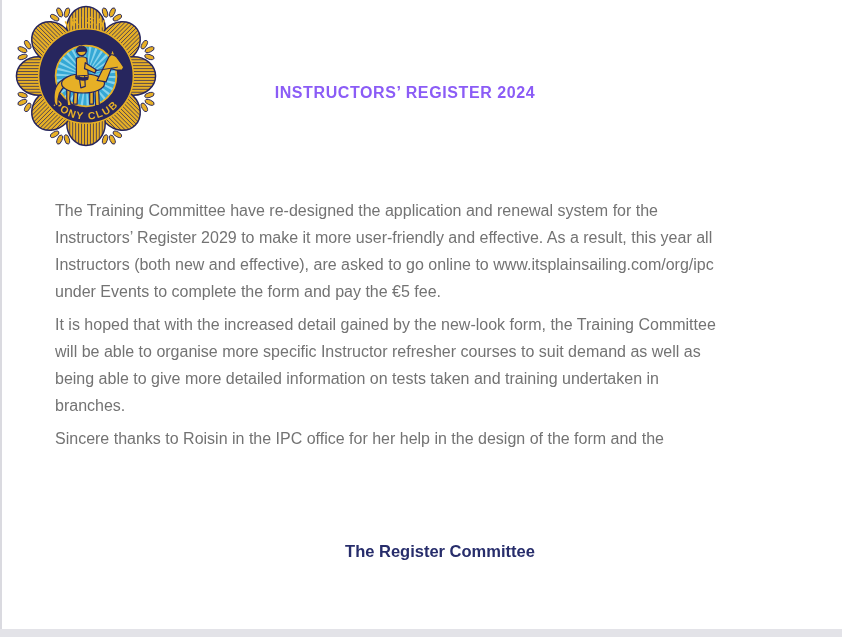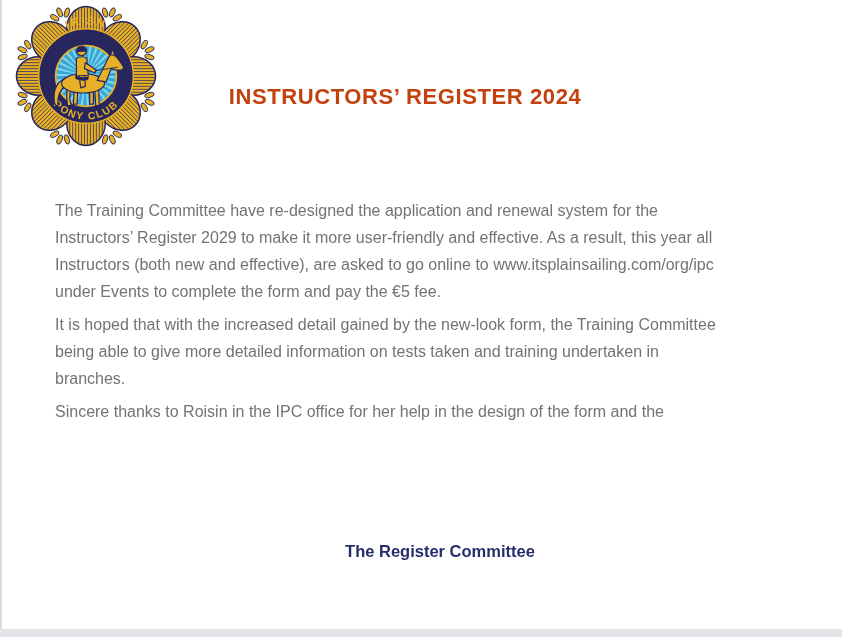--- a/index.html
+++ b/index.html
@@ -22,23 +22,23 @@
   }
   .logo-box {
     position: absolute; left: 12px; top: 2px;
     width: 148px; height: 148px;
   }
   .title-wrap {
     position: absolute; left: 0; top: 84px;
     width: 810px; text-align: center;
   }
   .title {
-    font-size: 22px; font-weight: bold;
+    font-size: 16px; font-weight: bold;
     letter-spacing: 0.6px;
-    color: #c2410c;
+    color: #8b5cf6;
     margin-top: 22px;
   }
   .content {
     position: absolute; left: 55px; top: 197px;
     width: 775px;
     color: #737373;
     font-size: 16px;
   }
   .para { margin: 0 0 6px 0; }
   .line { line-height: 27px; white-space: nowrap; }
@@ -151,20 +151,21 @@
 
 <div class="content">
   <div class="para">
     <div class="line">The Training Committee have re-designed the application and renewal system for the</div>
     <div class="line">Instructors’ Register 2029 to make it more user-friendly and effective. As a result, this year all</div>
     <div class="line">Instructors (both new and effective), are asked to go online to www.itsplainsailing.com/org/ipc</div>
     <div class="line">under Events to complete the form and pay the €5 fee.</div>
   </div>
   <div class="para">
     <div class="line">It is hoped that with the increased detail gained by the new-look form, the Training Committee</div>
+    <div class="line">will be able to organise more specific Instructor refresher courses to suit demand as well as</div>
     <div class="line">being able to give more detailed information on tests taken and training undertaken in</div>
     <div class="line">branches.</div>
   </div>
   <div class="para">
     <div class="line">Sincere thanks to Roisin in the IPC office for her help in the design of the form and the</div>
   </div>
 </div>
 
 <div class="signoff">The Register Committee</div>
 

